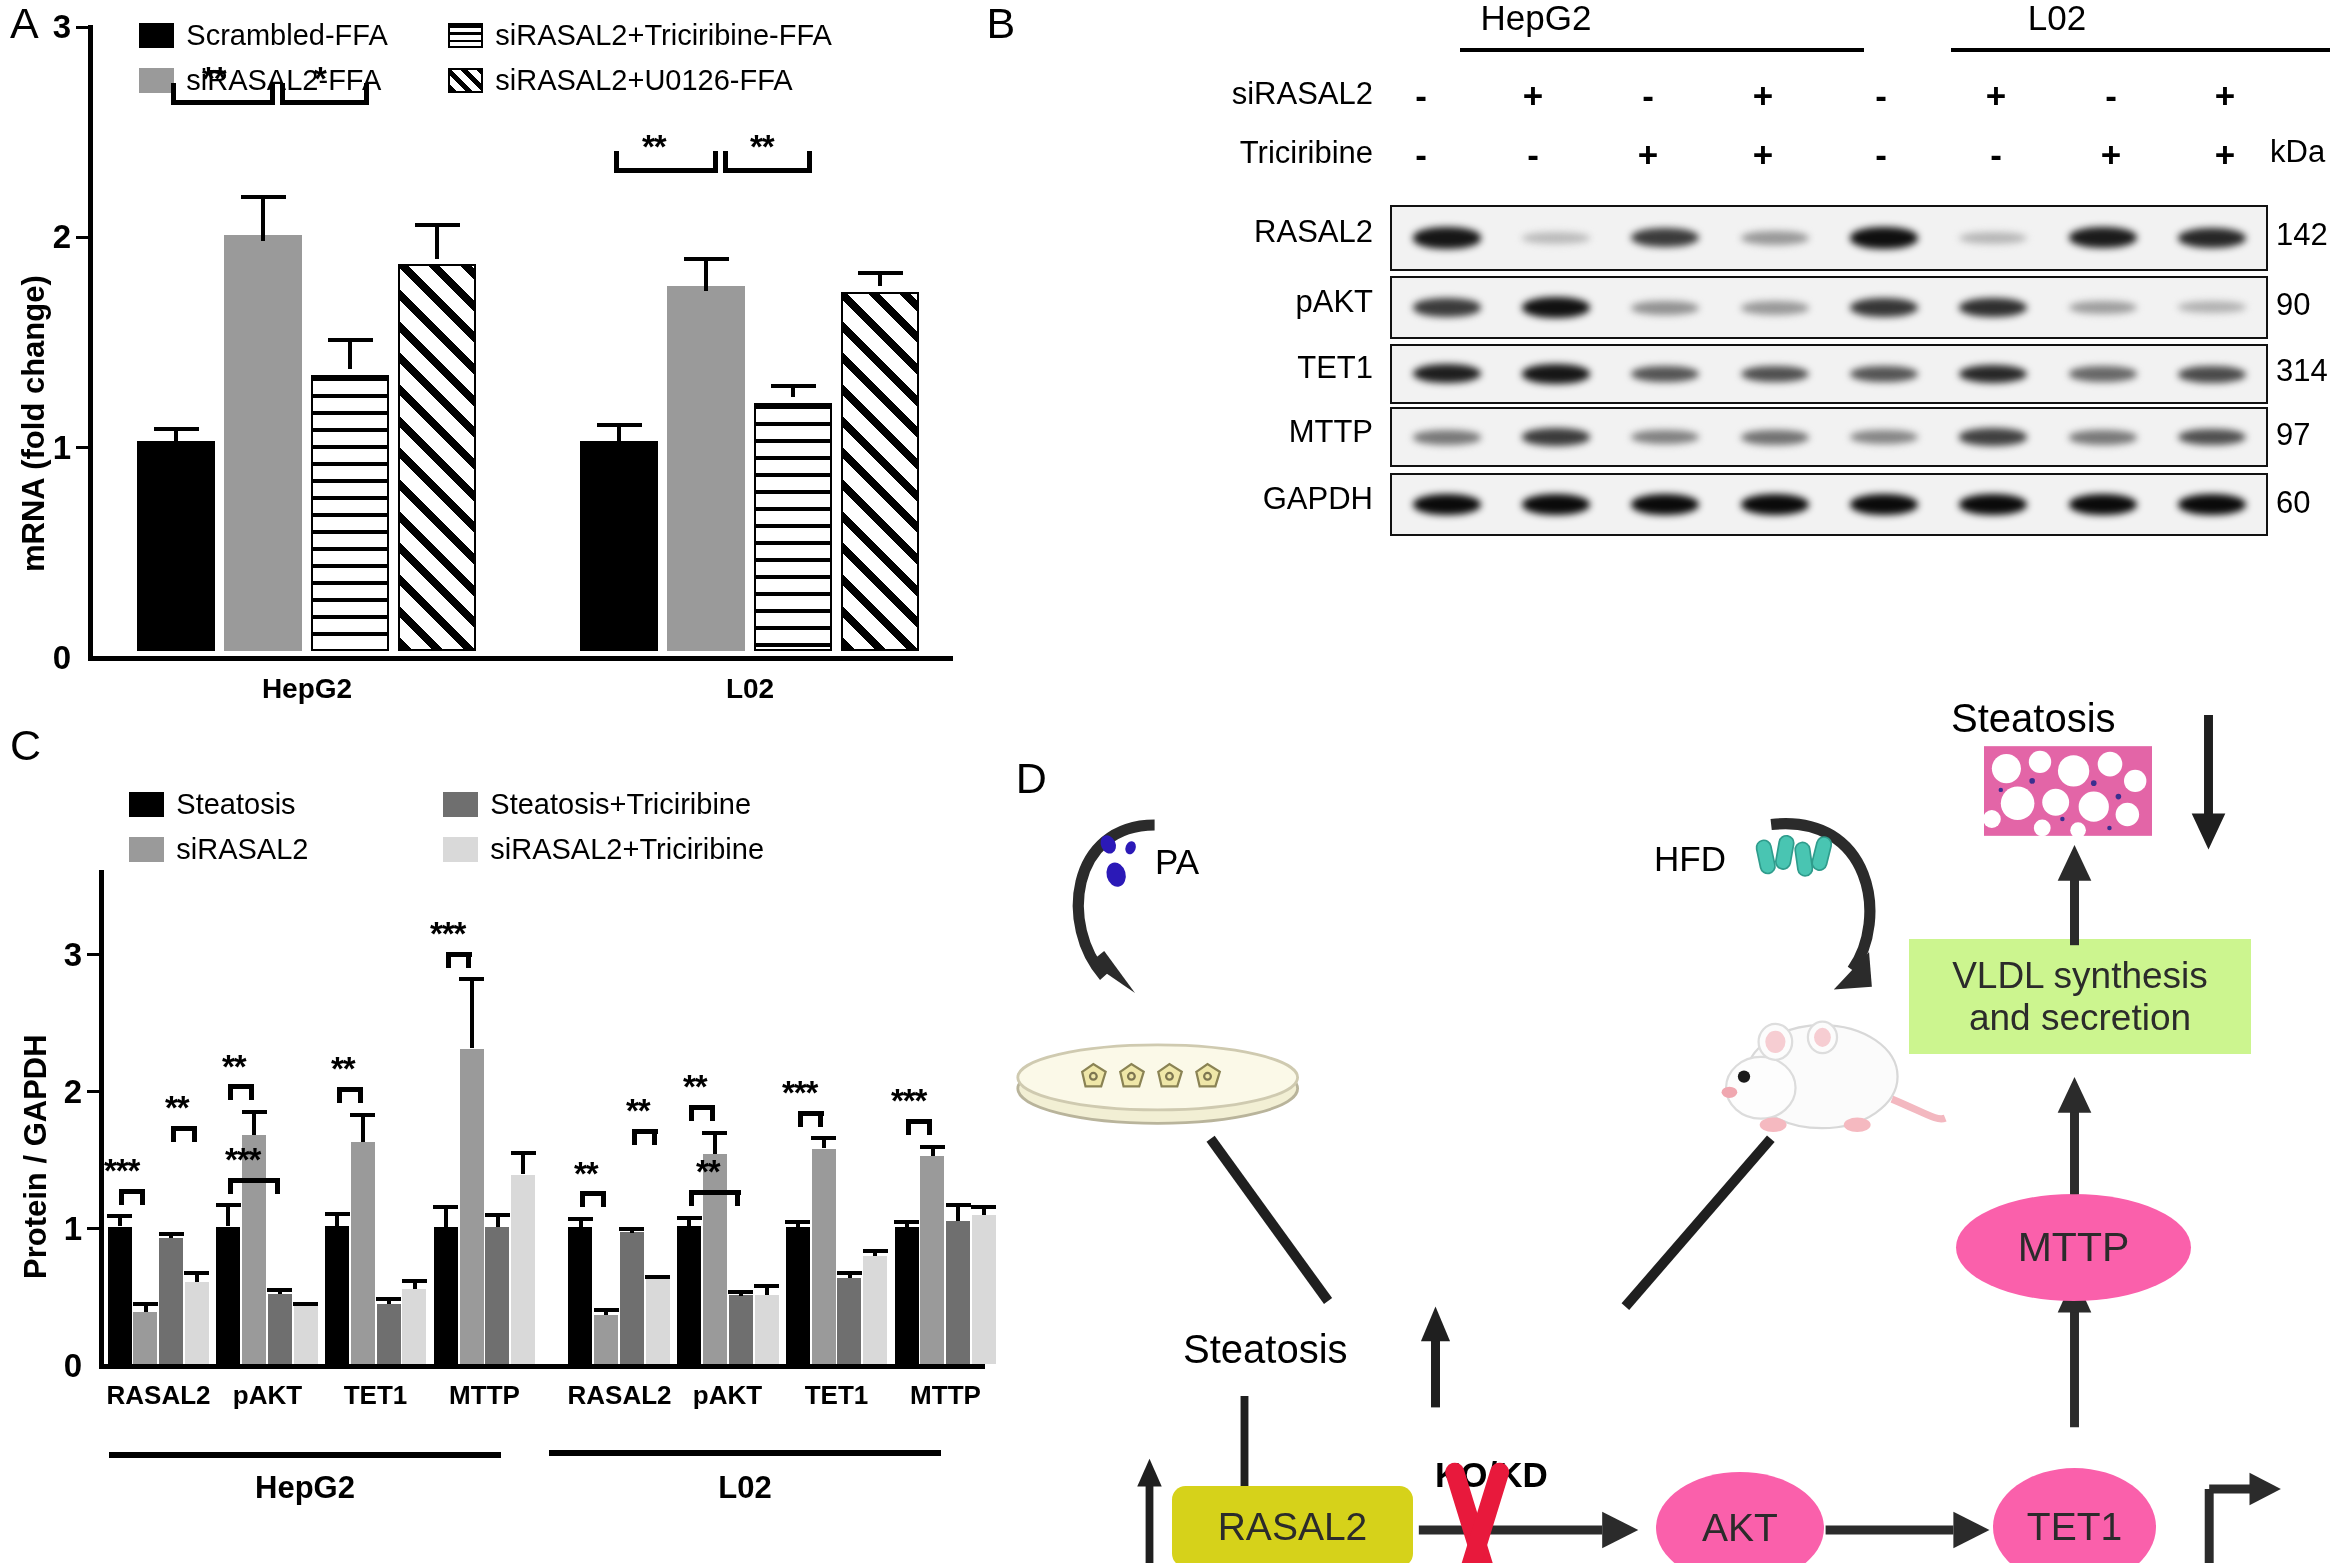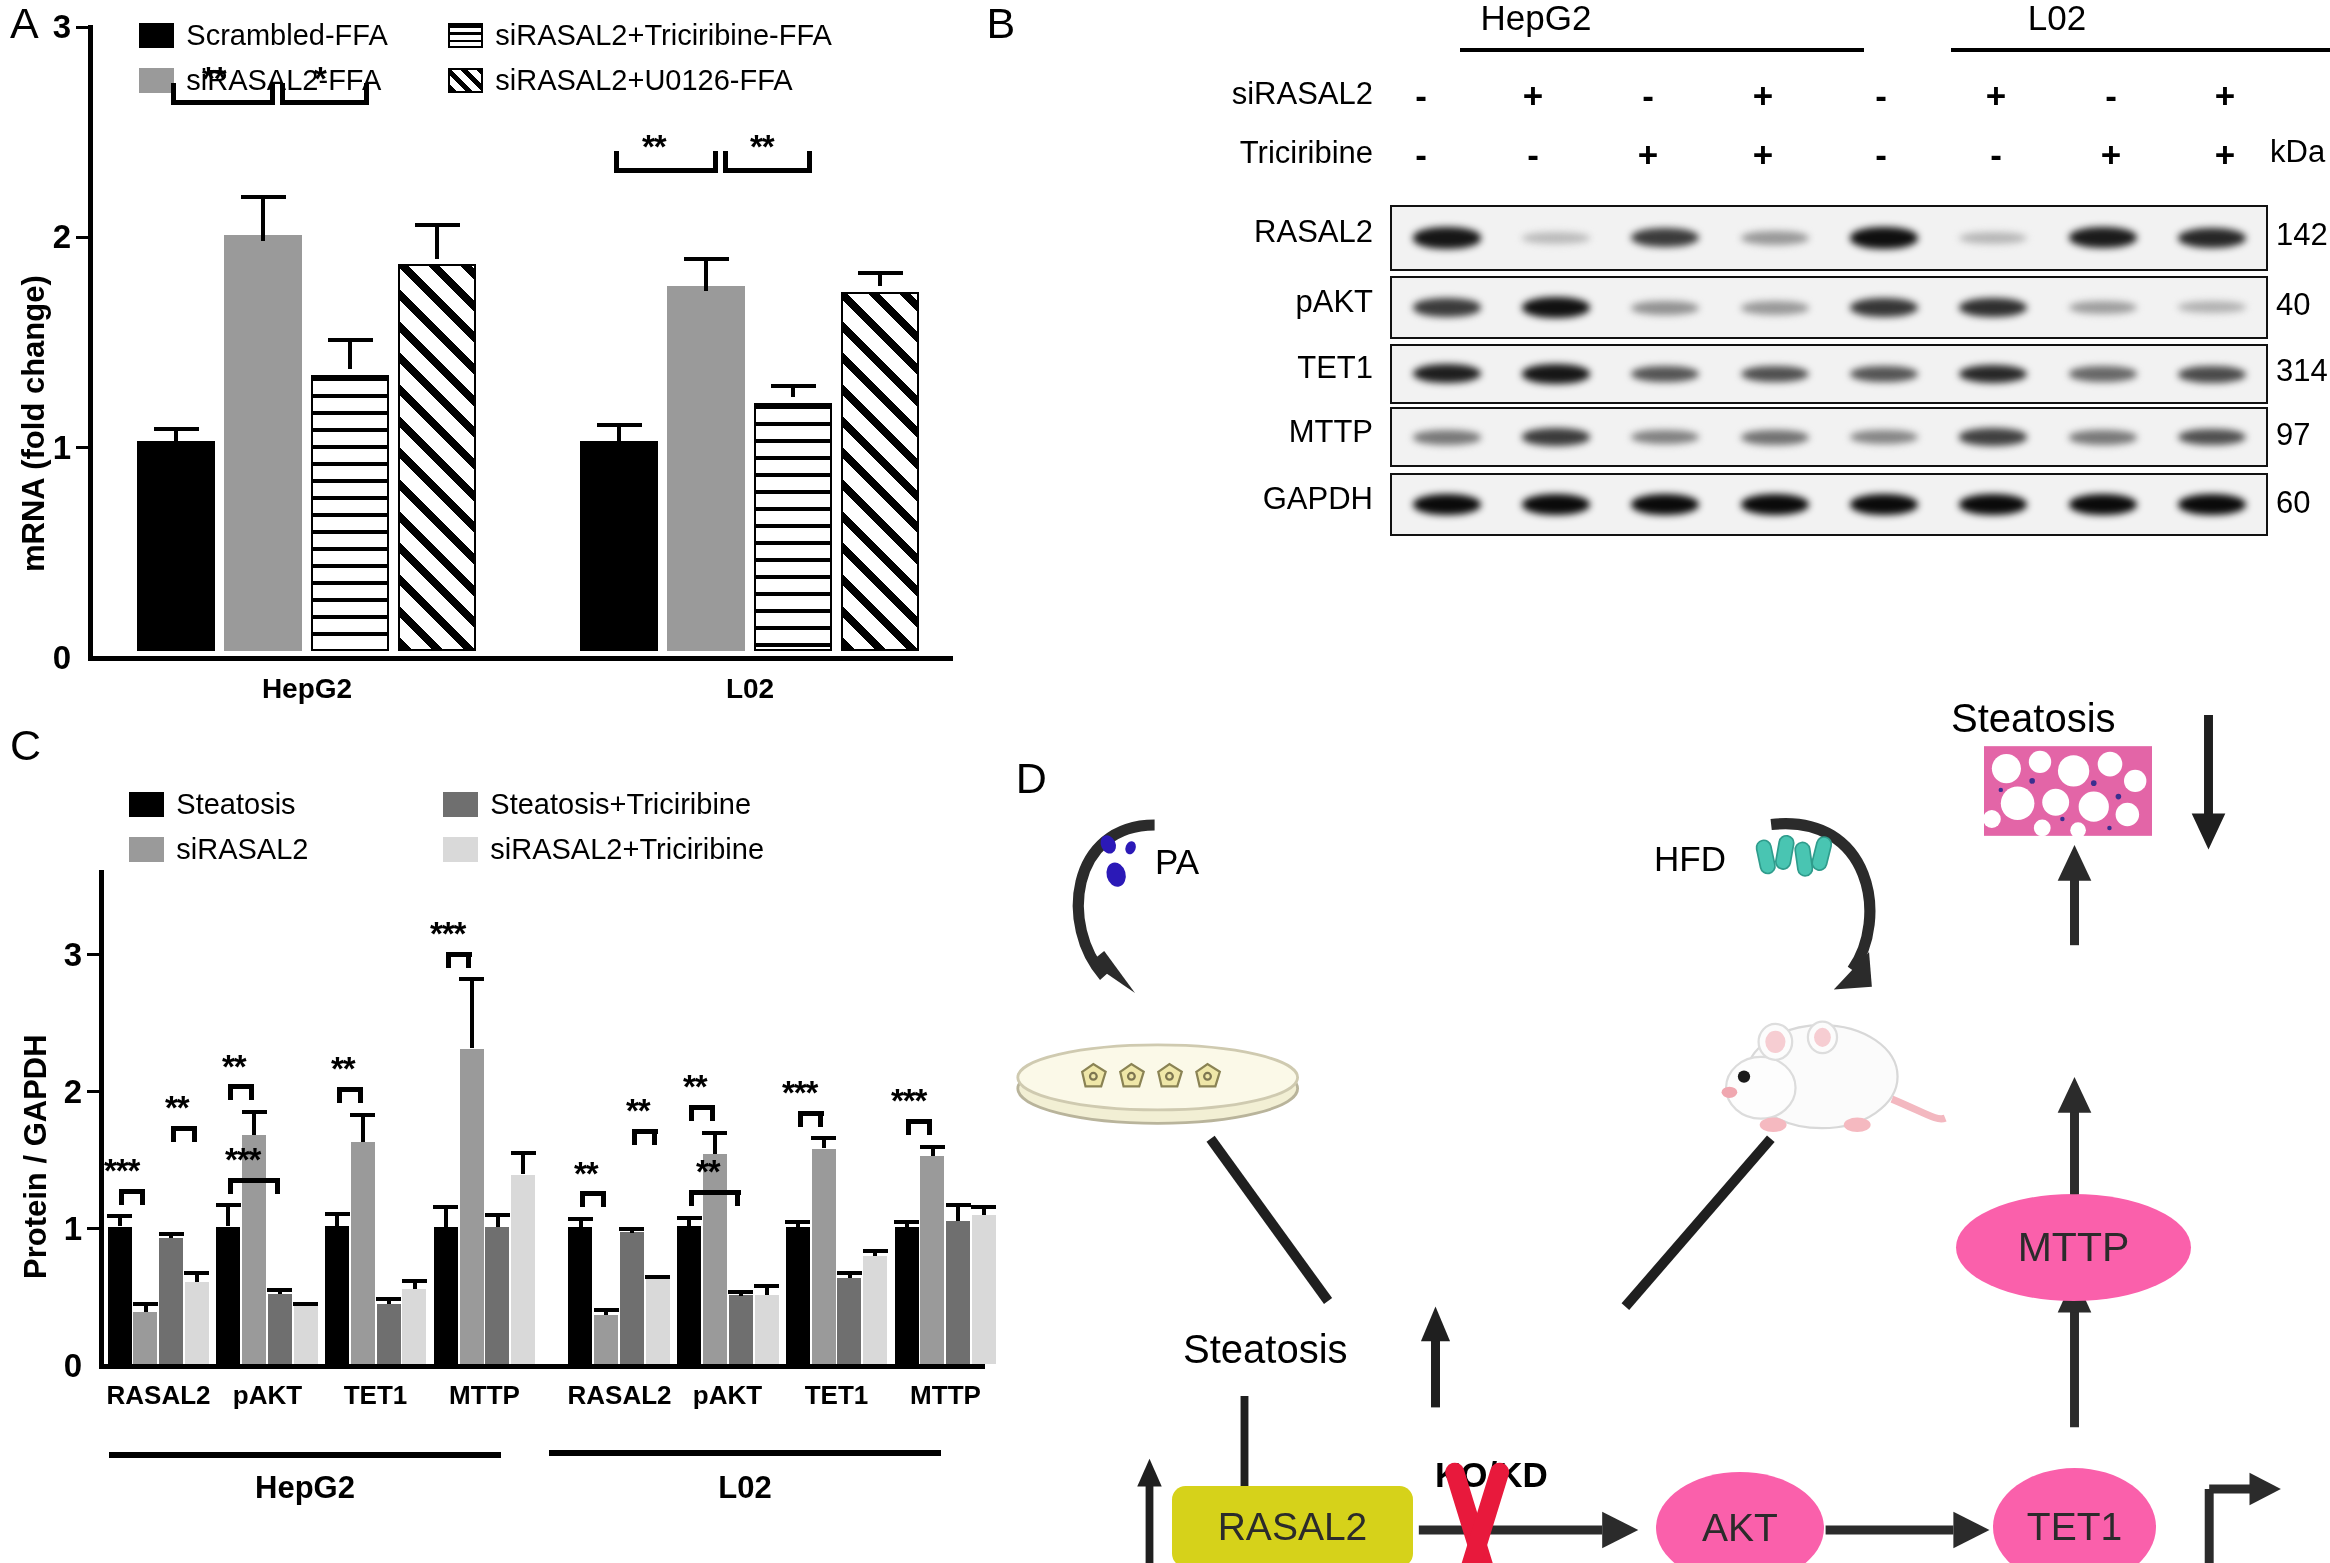--- a/index.html
+++ b/index.html
@@ -193,21 +193,21 @@
   <div class="blot-row" style="left:409px;top:276px;width:874px;height:59px;">
       <div class="band" style="left: 21px; top: 20px; width: 68px; height: 18.5px; background: rgb(59, 59, 59);"></div>
       <div class="band" style="left: 130px; top: 19px; width: 68px; height: 21px; background: rgb(17, 17, 17);"></div>
       <div class="band" style="left: 239px; top: 22.5px; width: 68px; height: 14px; background: rgb(145, 145, 145);"></div>
       <div class="band" style="left: 349px; top: 23px; width: 68px; height: 13.5px; background: rgb(152, 152, 152);"></div>
       <div class="band" style="left: 458px; top: 20px; width: 68px; height: 19px; background: rgb(54, 54, 54);"></div>
       <div class="band" style="left: 567px; top: 20px; width: 68px; height: 19px; background: rgb(47, 47, 47);"></div>
       <div class="band" style="left: 677px; top: 23px; width: 68px; height: 13.2px; background: rgb(157, 157, 157);"></div>
       <div class="band" style="left: 786px; top: 23px; width: 68px; height: 12.2px; background: rgb(177, 177, 177);"></div>
     </div>
-  <div class="kda-val" style="left:1295px;top:289px;">40</div>
+  <div class="kda-val" style="left:1295px;top:289px;">90</div>
 
   <div class="blot-label" style="left:67px;top:352px;width:325px;">TET1</div>
   <div class="blot-row" style="left:409px;top:344px;width:874px;height:56px;">
       <div class="band" style="left: 21px; top: 18.4px; width: 68px; height: 19px; background: rgb(30, 30, 30);"></div>
       <div class="band" style="left: 130px; top: 18px; width: 68px; height: 19.5px; background: rgb(22, 22, 22);"></div>
       <div class="band" style="left: 239px; top: 20px; width: 68px; height: 16.4px; background: rgb(84, 84, 84);"></div>
       <div class="band" style="left: 349px; top: 19.7px; width: 68px; height: 16.6px; background: rgb(79, 79, 79);"></div>
       <div class="band" style="left: 458px; top: 20px; width: 68px; height: 16.4px; background: rgb(84, 84, 84);"></div>
       <div class="band" style="left: 567px; top: 18.7px; width: 68px; height: 18.7px; background: rgb(39, 39, 39);"></div>
       <div class="band" style="left: 677px; top: 20.3px; width: 68px; height: 15.4px; background: rgb(103, 103, 103);"></div>
@@ -564,20 +564,24 @@
 
   <div class="dbox" style="left:947px;top:493px;width:235px;height:107px;background:#fa60ab;border-radius:50%;font-size:41px;color:#2b2b2b;">
     <span>MTTP</span>
   </div>
 
   <svg width="45" height="129" style="left:1043px;top:367px;" viewBox="0 0 80 230">
     <line x1="40" y1="225" x2="40" y2="70" stroke="#2b2b2b" stroke-width="16"></line>
     <polygon points="40,16 10,80 70,80" fill="#2b2b2b"></polygon>
   </svg>
 
+  <div class="dbox" style="left:900px;top:238px;width:342px;height:115px;background:#ccf58f;font-size:37px;color:#2b2b2b;flex-direction:column;">
+    <span>VLDL synthesis</span>
+    <span>and secretion</span>
+  </div>
 
   <svg width="45" height="112" style="left:1043px;top:135px;" viewBox="0 0 80 200">
     <line x1="40" y1="195" x2="40" y2="70" stroke="#2b2b2b" stroke-width="16"></line>
     <polygon points="40,16 10,80 70,80" fill="#2b2b2b"></polygon>
   </svg>
 
   <svg width="168" height="90" style="left:975px;top:45px;" viewBox="0 0 300 160">
     <rect x="0" y="0" width="300" height="160" fill="#f0dfe6"></rect>
     <g fill="#e0509b" opacity="0.85">
       <rect x="0" y="0" width="300" height="160"></rect>

